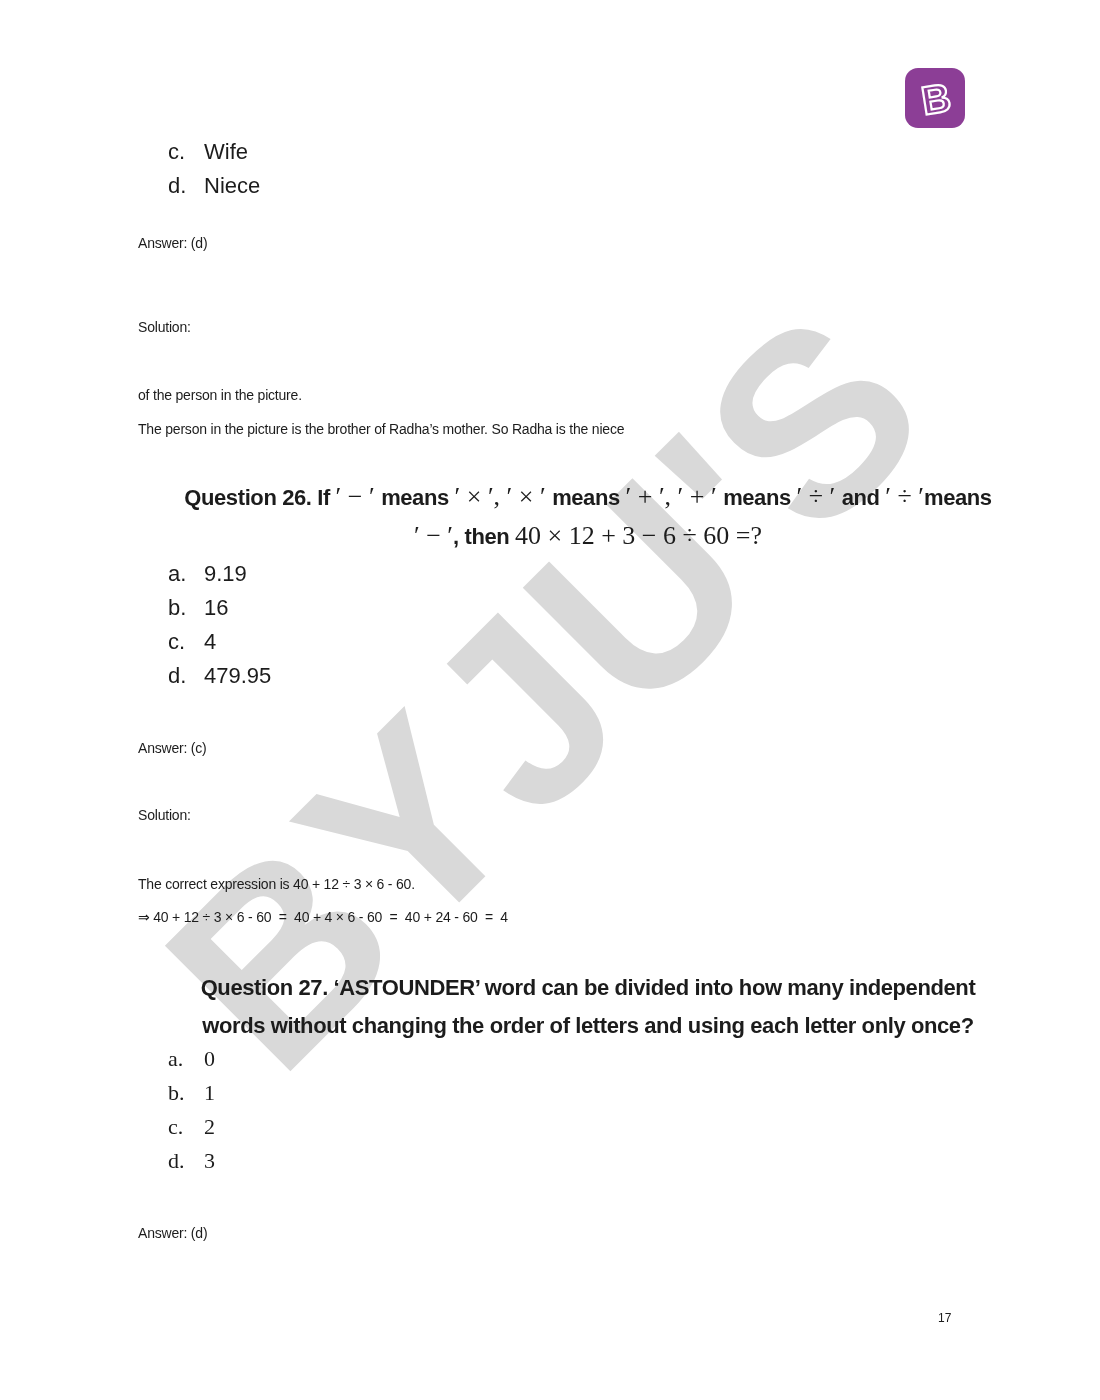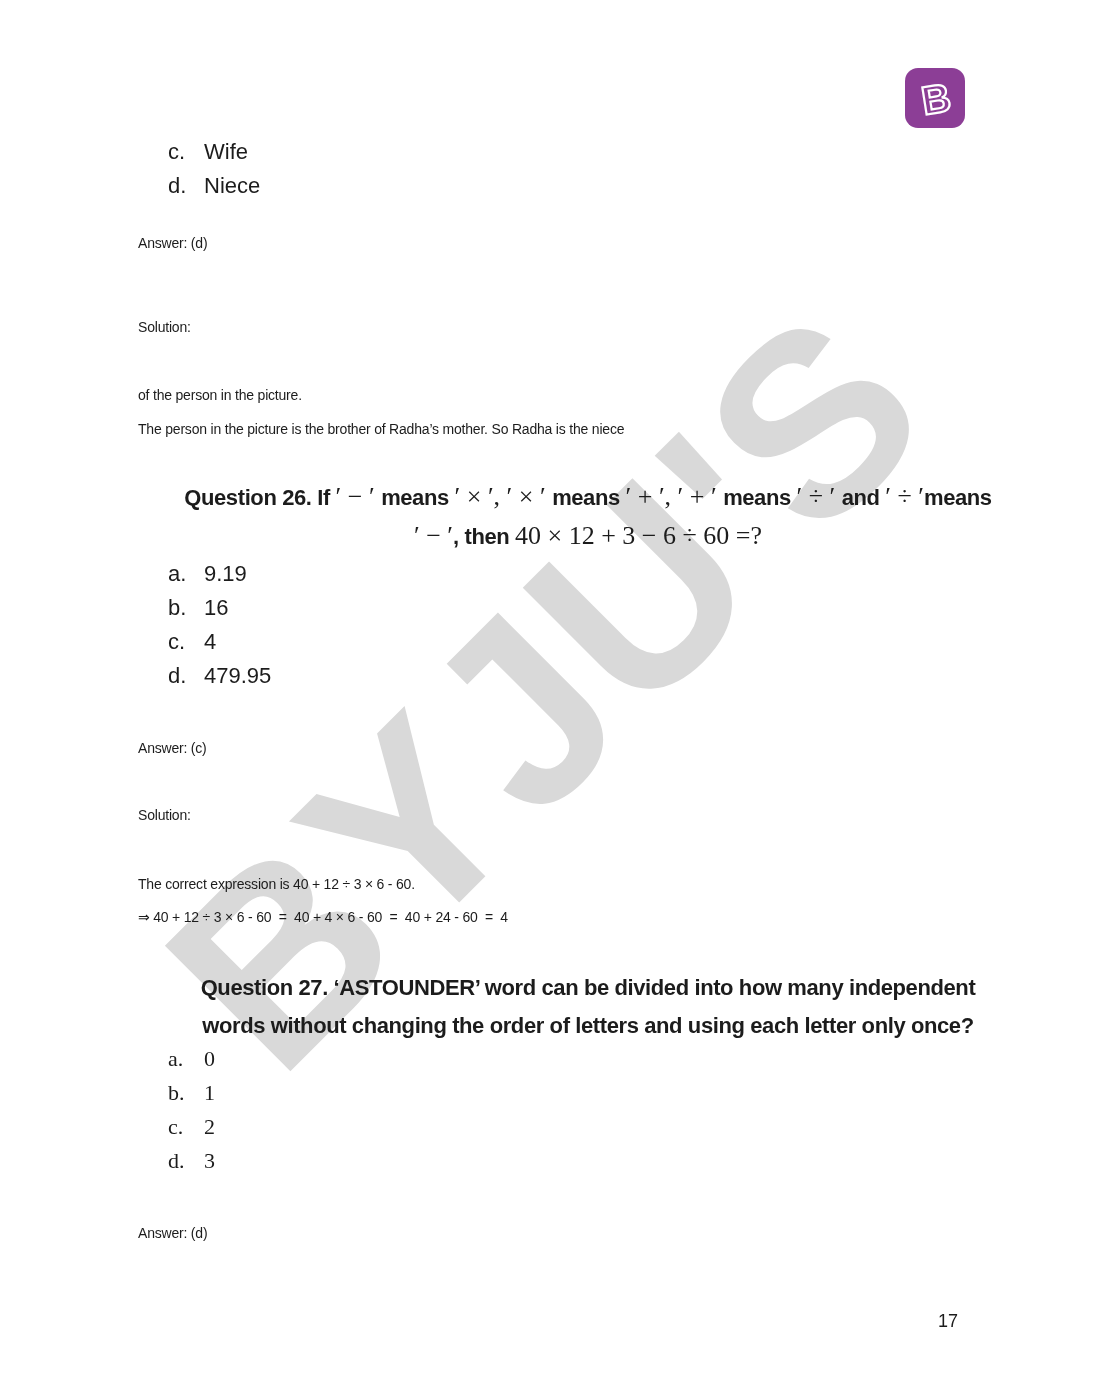--- a/index.html
+++ b/index.html
@@ -16,21 +16,21 @@
     letter-spacing:2px; user-select:none;
   }
   .content { position:absolute; left:0; top:4px; width:924px; height:1400px; z-index:1; }
   .abs { position:absolute; }
   .body-text { font-size:14px; line-height:34px; letter-spacing:-0.2px; }
   .opt-row { line-height:34px; font-size:22px; }
   .opt-letter { display:inline-block; width:36px; }
   .qhead { font-weight:bold; font-size:22px; line-height:38px; letter-spacing:-0.4px;text-align:center; }
   .math { font-family:"Liberation Serif", serif; font-weight:normal; font-size:26px; letter-spacing:0; }
   .pre { white-space:pre; }
-  .pagenum { font-size:18px; }
+  .pagenum { font-size:12px; }
   .logo { position:absolute; left:905px; top:68px; z-index:2; }
 </style>
 </head>
 <body>
 
 <div class="page">
 
   <div class="watermark">BYJU'S</div>
 
   <div class="logo">

